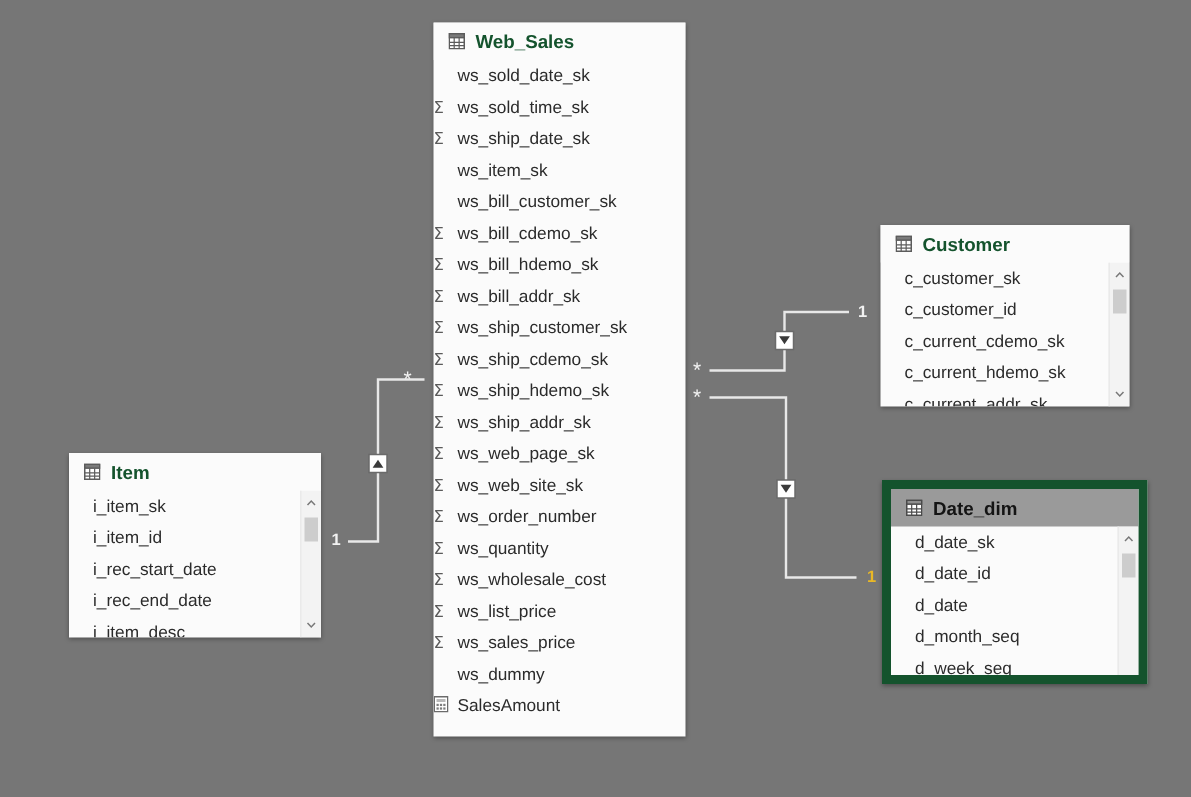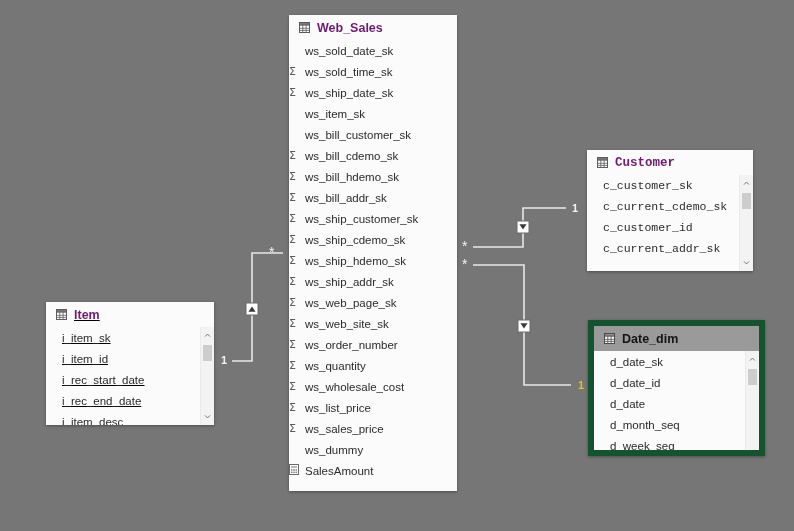--- a/index.html
+++ b/index.html
@@ -25,21 +25,21 @@
     border:6px solid #14532d;
     background:#fbfbfb;
   }
   .tbl-hdr{
     display:flex;align-items:center;
     gap:7px;
     padding:0 10px;
     height:25px;
     font-size:12.5px;
     font-weight:bold;
-    color:#701a75;
+    color:#14532d;
     background:#fbfbfb;
   }
   .tbl.sel .tbl-hdr{
     background:#9a9a9a;
     color:#141414;
   }
   .grid-ico{
     width:11px;height:11px;
     flex:0 0 auto;
     display:block;
@@ -244,21 +244,21 @@
               <rect x="6.5" y="5.2" width="1.5" height="1.5" fill="#7d7d7d"></rect>
               <rect x="2" y="7.6" width="1.5" height="1.5" fill="#7d7d7d"></rect>
               <rect x="4.25" y="7.6" width="1.5" height="1.5" fill="#7d7d7d"></rect>
               <rect x="6.5" y="7.6" width="1.5" height="1.5" fill="#7d7d7d"></rect>
             </svg></span>
           <span class="nm">SalesAmount</span>
         </div>
       </div>
   </div>
 
-  <div class="tbl" id="tbl-item" style="left:46px;top:302px;width:168px;height:123px;text-decoration:underline;">
+  <div class="tbl" id="tbl-item" style="left:46px;top:302px;width:168px;height:123px;">
     <div class="tbl-hdr">
       <svg class="grid-ico" viewBox="0 0 11 11">
         <rect x="0.5" y="0.5" width="10" height="10" fill="#ffffff" stroke="#5c5c5c"></rect>
         <rect x="0.5" y="0.5" width="10" height="2.6" fill="#7a7a7a" stroke="#5c5c5c"></rect>
         <line x1="3.8" y1="3.1" x2="3.8" y2="10.5" stroke="#5c5c5c" stroke-width="0.8"></line>
         <line x1="7.1" y1="3.1" x2="7.1" y2="10.5" stroke="#5c5c5c" stroke-width="0.8"></line>
         <line x1="0.5" y1="6.3" x2="10.5" y2="6.3" stroke="#5c5c5c" stroke-width="0.8"></line>
         <line x1="0.5" y1="8.4" x2="10.5" y2="8.4" stroke="#5c5c5c" stroke-width="0.8"></line>
       </svg>
       <span>Item</span>
@@ -293,44 +293,48 @@
         <div class="thumb" style="top:18px;height:16px;"></div>
         <div class="arr dn">
           <svg class="chev" viewBox="0 0 7 7">
               <path d="M1 2.4 L3.5 5 L6 2.4" fill="none" stroke="#777" stroke-width="1"></path>
             </svg>
         </div>
       </div>
     </div>
   </div>
 
-  <div class="tbl" id="tbl-customer" style="left:587px;top:150px;width:166px;height:121px;font-family:Liberation Mono, monospace;">
+  <div class="tbl" id="tbl-customer" style="left:587px;top:150px;width:166px;height:121px;">
     <div class="tbl-hdr">
       <svg class="grid-ico" viewBox="0 0 11 11">
         <rect x="0.5" y="0.5" width="10" height="10" fill="#ffffff" stroke="#5c5c5c"></rect>
         <rect x="0.5" y="0.5" width="10" height="2.6" fill="#7a7a7a" stroke="#5c5c5c"></rect>
         <line x1="3.8" y1="3.1" x2="3.8" y2="10.5" stroke="#5c5c5c" stroke-width="0.8"></line>
         <line x1="7.1" y1="3.1" x2="7.1" y2="10.5" stroke="#5c5c5c" stroke-width="0.8"></line>
         <line x1="0.5" y1="6.3" x2="10.5" y2="6.3" stroke="#5c5c5c" stroke-width="0.8"></line>
         <line x1="0.5" y1="8.4" x2="10.5" y2="8.4" stroke="#5c5c5c" stroke-width="0.8"></line>
       </svg>
       <span>Customer</span>
     </div>
     <div class="fields" id="fields-customer" style="height:96px;">
       <div class="fld">
           <span class="sig"></span>
           <span class="nm">c_customer_sk</span>
         </div>
         <div class="fld">
           <span class="sig"></span>
+          <span class="nm">c_customer_id</span>
+        </div>
+        <div class="fld">
+          <span class="sig"></span>
           <span class="nm">c_current_cdemo_sk</span>
         </div>
         <div class="fld">
           <span class="sig"></span>
-          <span class="nm">c_customer_id</span>
+          <span class="nm">c_current_hdemo_sk</span>
         </div>
         <div class="fld">
           <span class="sig"></span>
           <span class="nm">c_current_addr_sk</span>
         </div>
         <div class="sb">
         <div class="arr up">
           <svg class="chev" viewBox="0 0 7 7">
               <path d="M1 4.6 L3.5 2 L6 4.6" fill="none" stroke="#777" stroke-width="1"></path>
             </svg>

